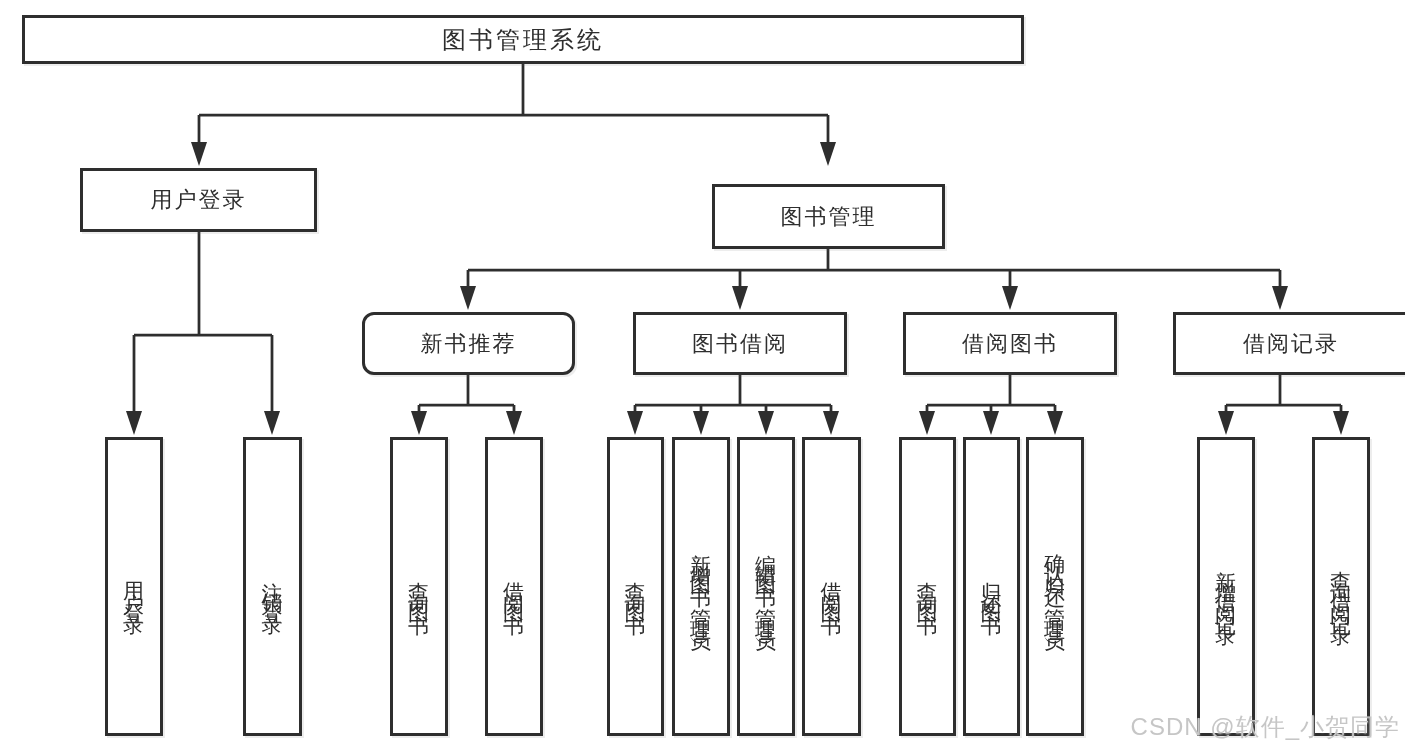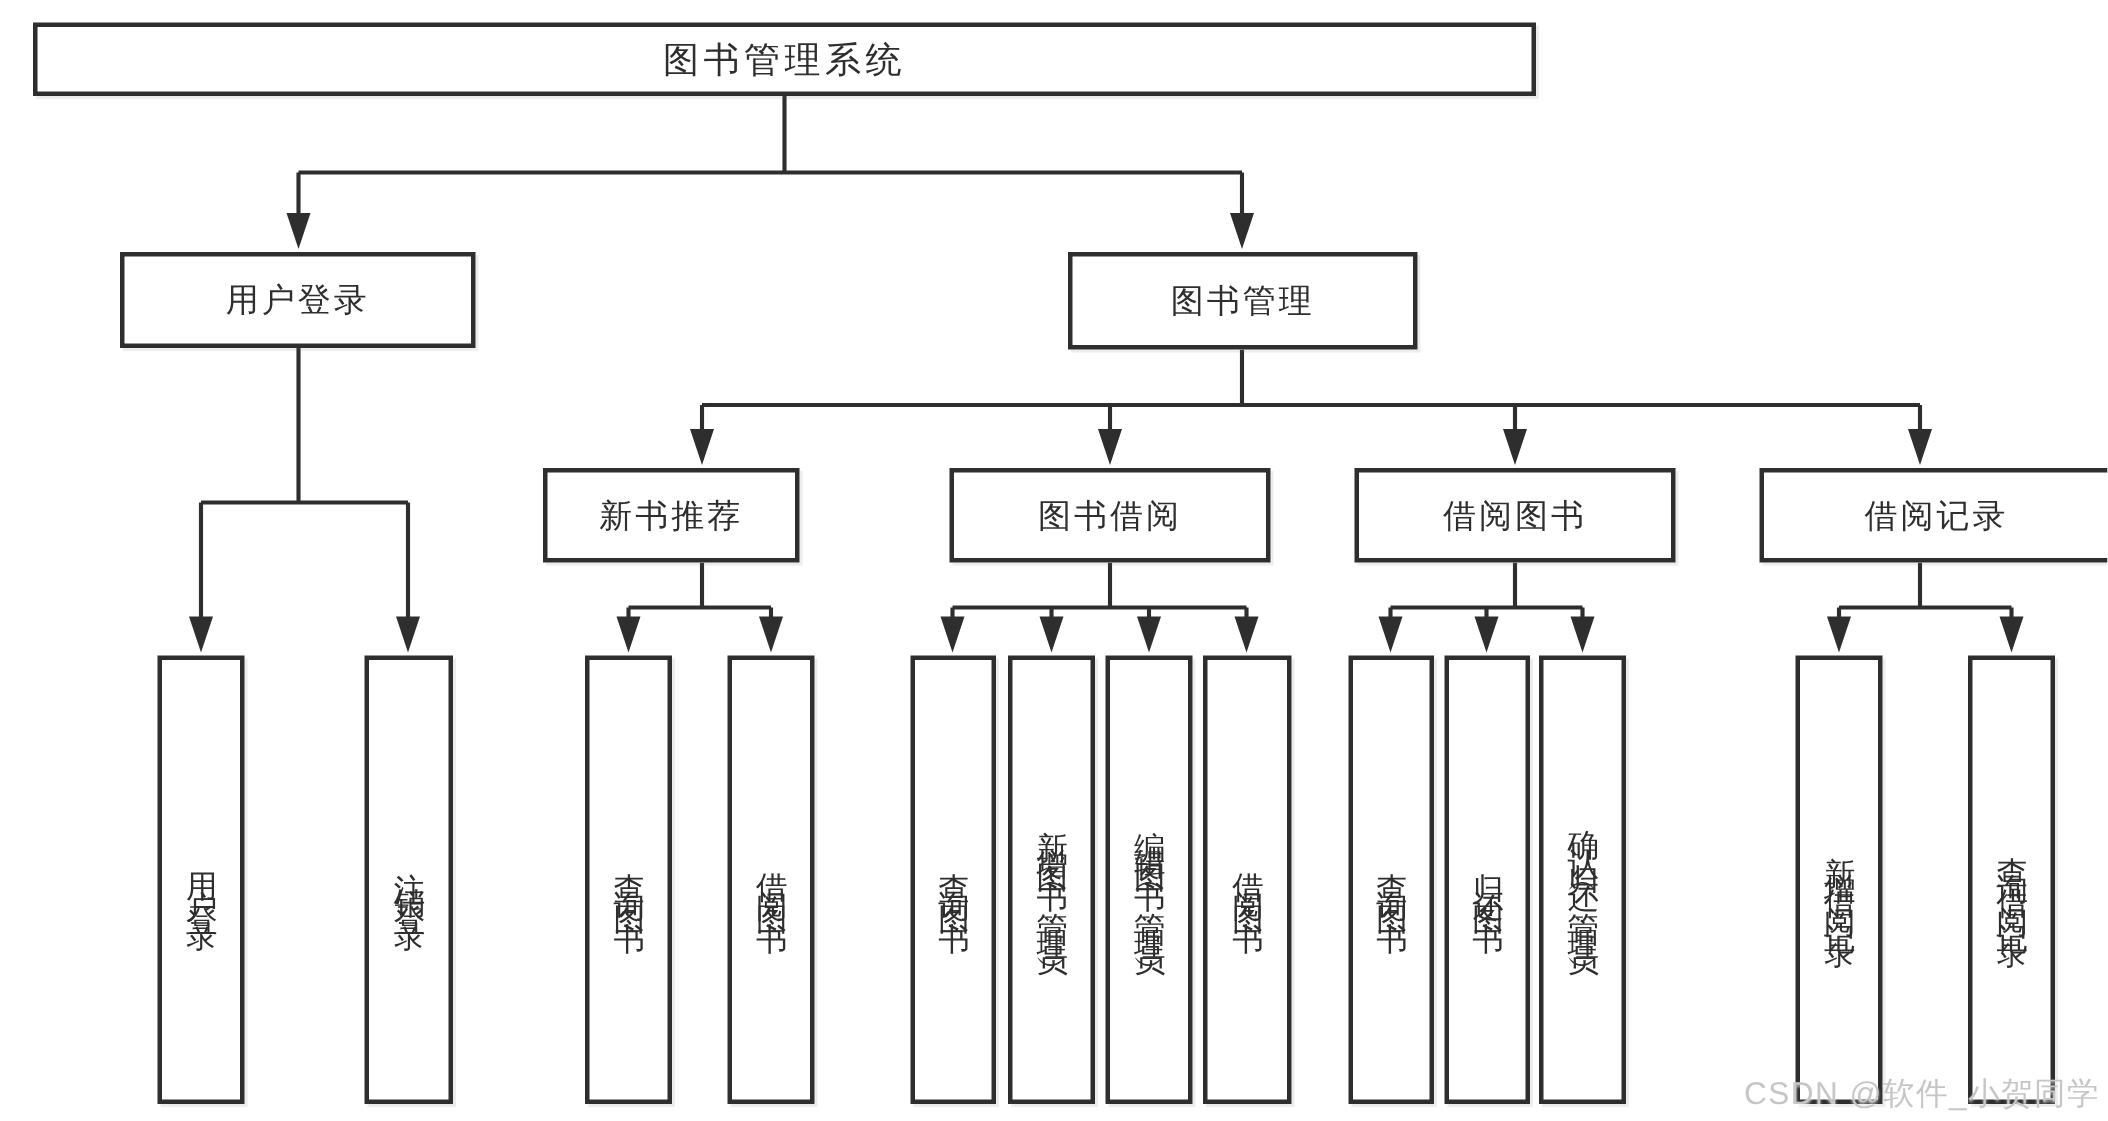--- a/index.html
+++ b/index.html
@@ -15,21 +15,21 @@
   }
   .h-node{font-size:22px;letter-spacing:2px;white-space:nowrap;}
   .root-node{font-size:24px;letter-spacing:3px;}
   .leaf-node{}
   .vtext{
     writing-mode:vertical-rl;text-orientation:mixed;
     font-size:21px;letter-spacing:11px;line-height:1;white-space:nowrap;
   }
   .watermark{
     position:absolute;right:5px;bottom:4px;z-index:10;
-    font-size:21px;letter-spacing:1px;color:#c6c6c6;
+    font-size:24px;letter-spacing:1px;color:#c6c6c6;
     text-shadow:0 1px 2px rgba(255,255,255,0.75);
     white-space:nowrap;
   }
 </style>
 </head>
 <body>
 
 <div class="canvas">
 
   <svg class="connectors" viewBox="0 0 1405 747" xmlns="http://www.w3.org/2000/svg" stroke="#2e2e2e" stroke-width="2.75" fill="none">
@@ -75,25 +75,25 @@
     </g>
   </svg>
 
   <div class="node h-node root-node" style="left:22px;top:15px;width:1002px;height:49px;">
     <span>图书管理系统</span>
   </div>
 
   <div class="node h-node" style="left:80px;top:168px;width:237px;height:64px;">
     <span>用户登录</span>
   </div>
-  <div class="node h-node" style="left:712px;top:168px;width:233px;height:65px;">
+  <div class="node h-node" style="left:712px;top:184px;width:233px;height:65px;">
     <span>图书管理</span>
   </div>
 
-  <div class="node h-node" style="left:362px;top:312px;width:171px;height:63px;">
+  <div class="node h-node" style="left:362px;top:312px;width:213px;height:63px;border-radius:12px;">
     <span>新书推荐</span>
   </div>
   <div class="node h-node" style="left:633px;top:312px;width:214px;height:63px;text-align:center;">
     <span>图书借阅</span>
   </div>
   <div class="node h-node" style="left:903px;top:312px;width:214px;height:63px;">
     <span>借阅图书</span>
   </div>
   <div class="node h-node" style="left:1173px;top:312px;width:236px;height:63px;">
     <span>借阅记录</span>

